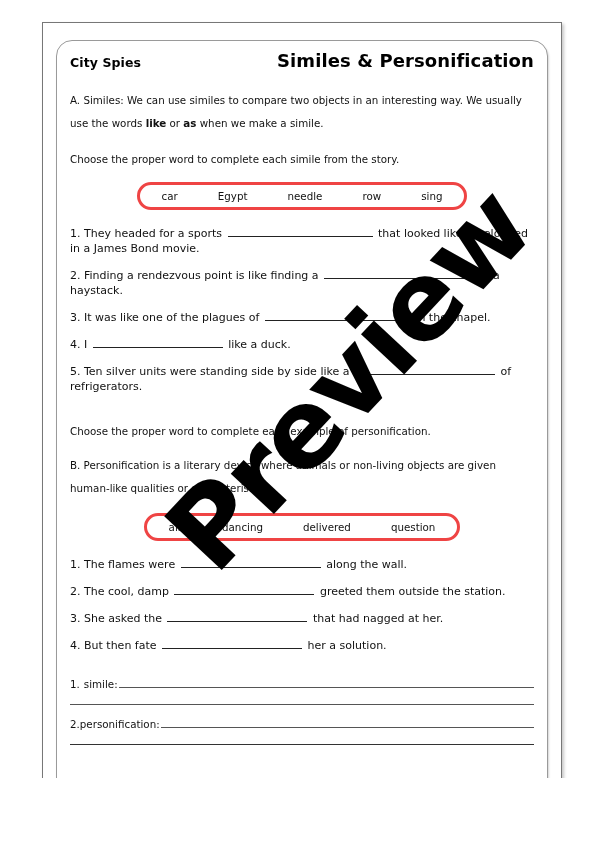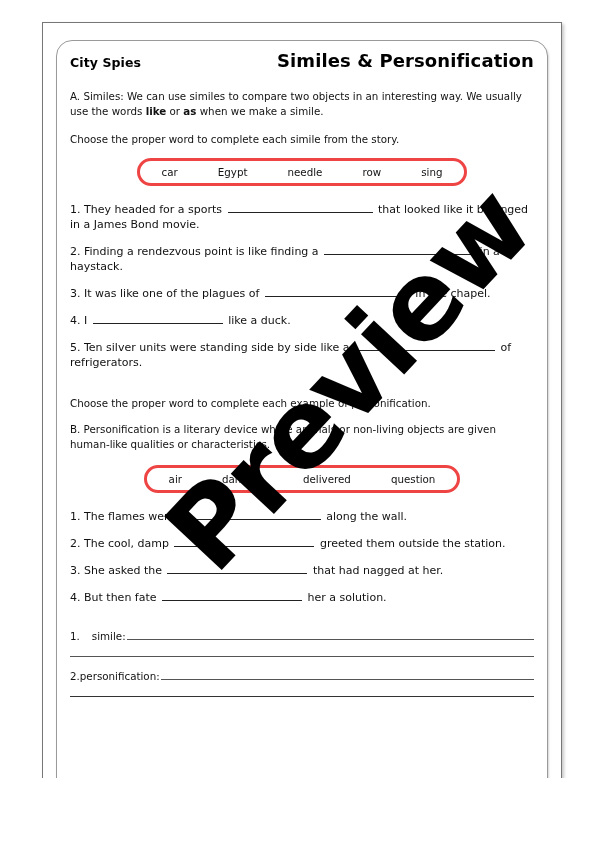--- a/index.html
+++ b/index.html
@@ -63,21 +63,21 @@
     color: #000000;
     letter-spacing: .1px;
     margin-bottom: 18px;
   }
   .header .title-left  { font-size: 12.5px; }
   .header .title-right { font-size: 18px; }
 
   
   .para {
     font-size: 10.3px;
-    line-height: 15px;
+    line-height: 23px;
     color: #111111;
     margin-bottom: 13px;
   }
   .para b { font-weight: bold; }
 
   .para.tight { margin-bottom: 11px; }
 
   
   .wordbank-wrap {
     display: flex;
@@ -249,21 +249,21 @@
     <div class="q"><span>4.</span>
       <span>But then fate</span>
       <span class="blank b-140"></span>
       <span>her a solution.</span></div>
 
     <div class="sec-gap2"></div>
 
 
     <div class="answer-row">
       <span class="label">1.</span>
-      <span class="label" style="margin-left:12px;">simile:</span>
+      <span class="label" style="margin-left:4px;">simile:</span>
       <span class="rule"></span>
     </div>
     <div class="full-rule"></div>
 
     <div class="answer-row">
       <span class="label">2.</span>
       <span class="label" style="">personification:</span>
       <span class="rule"></span>
     </div>
     <div class="full-rule dark"></div>

